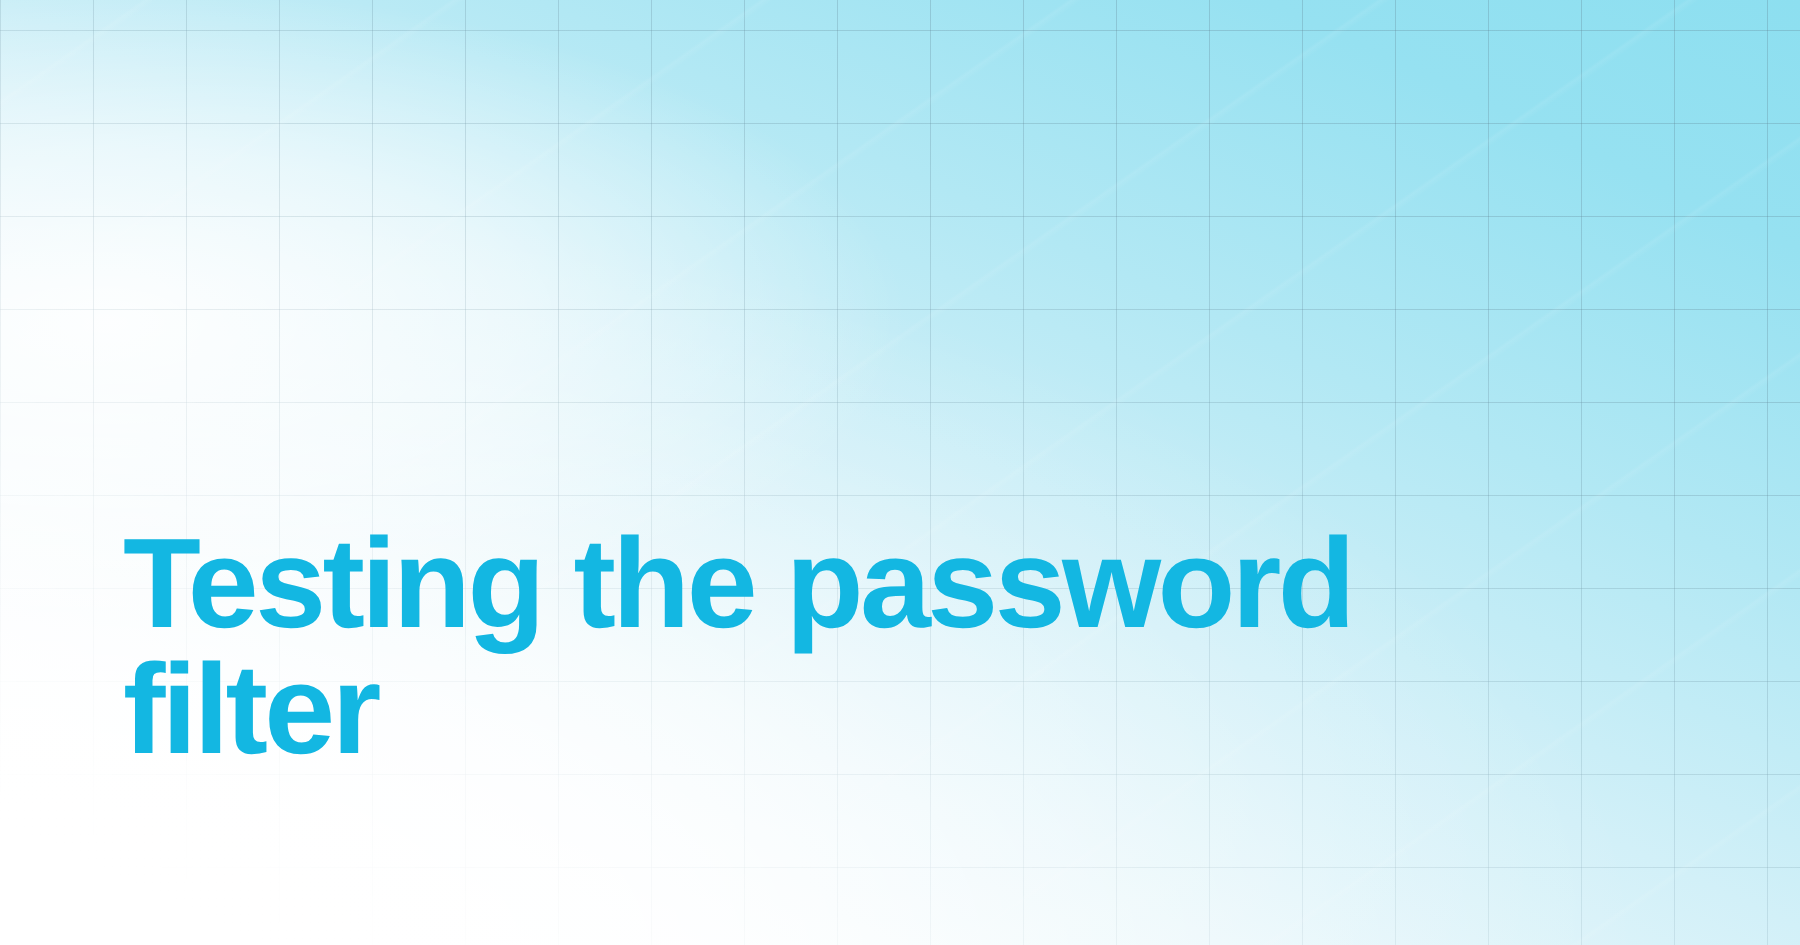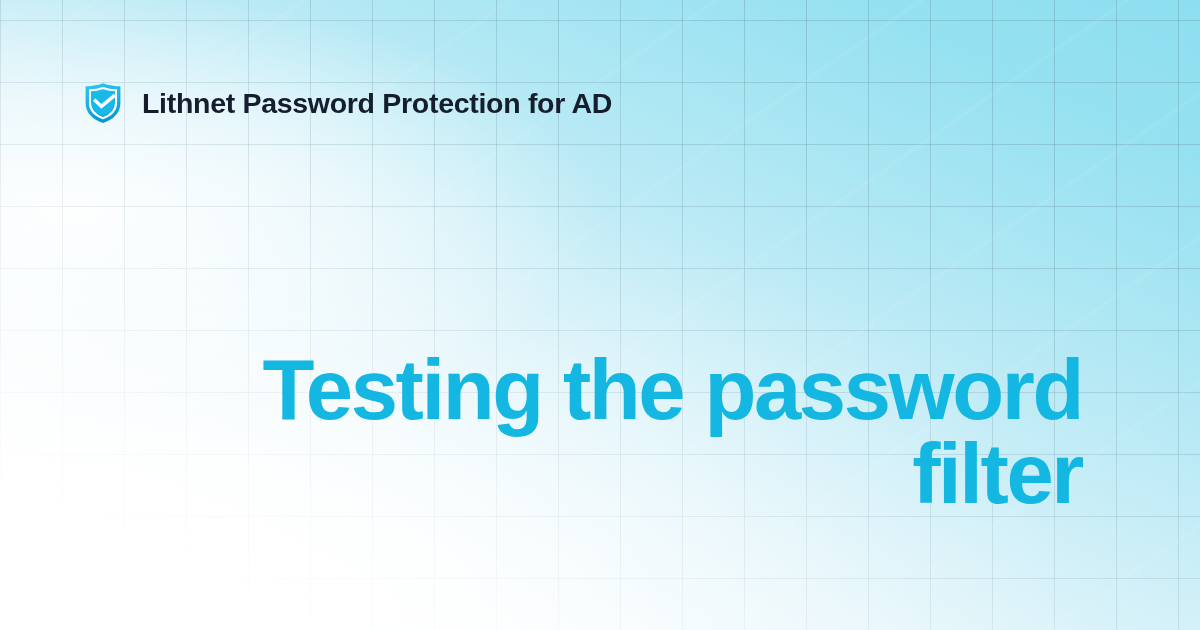--- a/index.html
+++ b/index.html
@@ -132,55 +132,32 @@
     position: absolute;
     left: 82px;
     top: 348px;
     width: 1000px;
     font-size: 85px;
     font-weight: bold;
     line-height: 0.99;
     letter-spacing: -2.4px;
     color: #13b7e2;
     margin: 0;
-    text-align: right;
   }
 </style>
 </head>
 <body>
 
 <div class="card">
 
   <div class="bg-base"></div>
   <div class="bg-bloom"></div>
   <div class="bg-bloom2"></div>
   <div class="bg-grid"></div>
   <div class="bg-streaks"></div>
 
   <div class="content">
 
-    <div class="brand">
-      <span class="brand-logo-wrap">
-        <svg class="brand-logo" viewBox="0 0 38 42" xmlns="http://www.w3.org/2000/svg" aria-hidden="true">
-          <defs>
-            <linearGradient id="shieldGrad" x1="0" y1="0" x2="0.25" y2="1">
-              <stop offset="0%" stop-color="#2fc5f0"></stop>
-              <stop offset="55%" stop-color="#16b2e6"></stop>
-              <stop offset="100%" stop-color="#039ad6"></stop>
-            </linearGradient>
-          </defs>
-
-          <path d="M19 1.2 C13.2 3.4 7.0 4.3 1.6 4.3 L1.6 21.0 C1.6 31.0 8.4 37.2 19 41.0 C29.6 37.2 36.4 31.0 36.4 21.0 L36.4 4.3 C31.0 4.3 24.8 3.4 19 1.2 Z" fill="url(#shieldGrad)"></path>
-
-          <path d="M19 6.0 C14.6 7.6 10.0 8.3 6.0 8.3 L6.0 21.0 C6.0 28.4 11.0 33.2 19 36.2 C27.0 33.2 32.0 28.4 32.0 21.0 L32.0 8.3 C28.0 8.3 23.4 7.6 19 6.0 Z" fill="none" stroke="#ffffff" stroke-width="2.1"></path>
-
-          <path d="M19 8.6 C15.2 9.9 11.3 10.5 8.0 10.5 L8.0 21.0 C8.0 27.3 12.2 31.4 19 34.0 C25.8 31.4 30.0 27.3 30.0 21.0 L30.0 10.5 C26.7 10.5 22.8 9.9 19 8.6 Z" fill="#18b9e8"></path>
-
-          <path d="M11.4 18.6 L17.4 24.4 L29.6 14.2" fill="none" stroke="#ffffff" stroke-width="3.4" stroke-linecap="square" stroke-linejoin="miter"></path>
-        </svg>
-      </span>
-      <span class="brand-title">Lithnet Password Protection for AD</span>
-    </div>
 
     <h1 class="headline">Testing the password filter</h1>
 
   </div>
 </div>
 
 </body></html>

